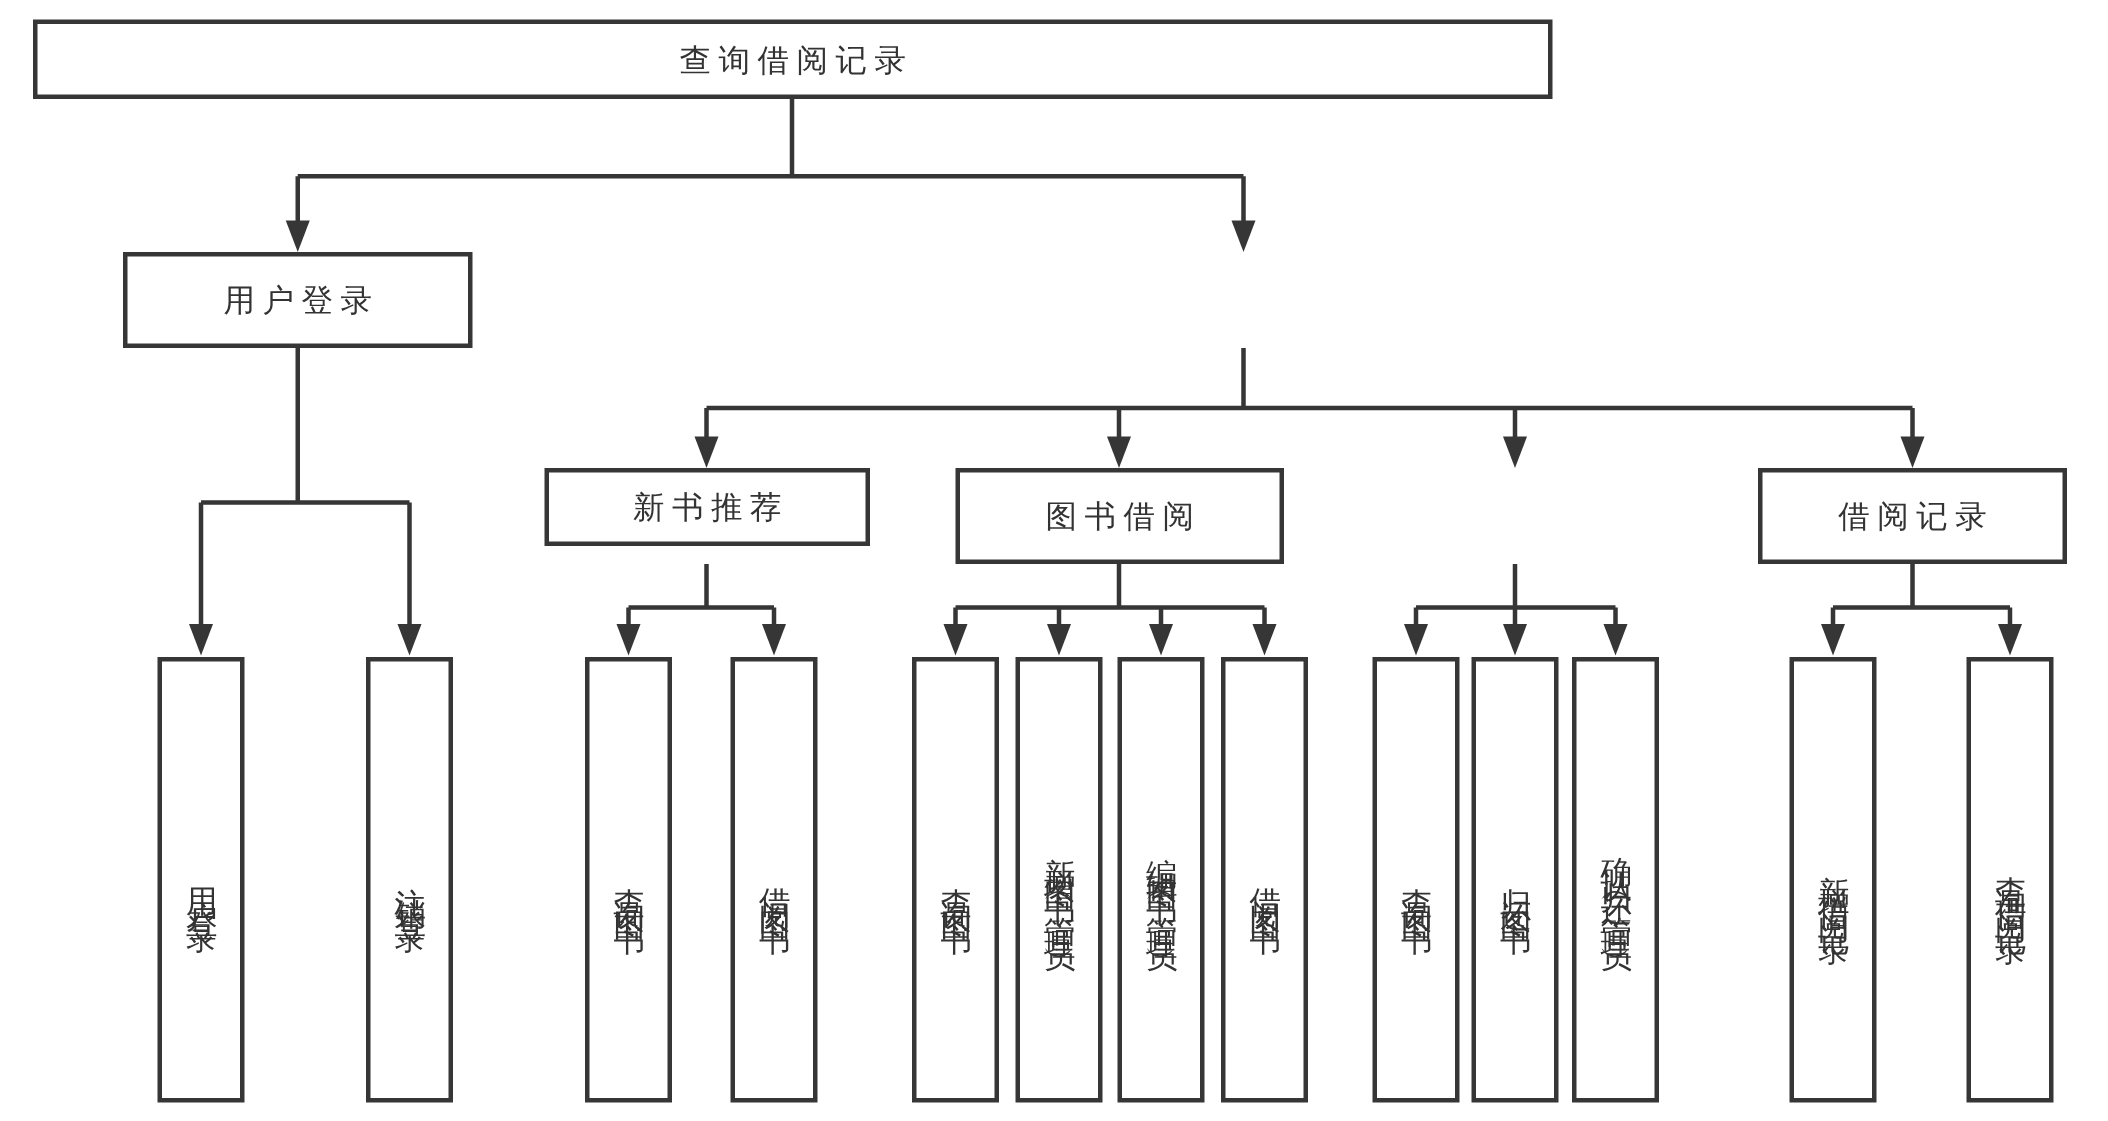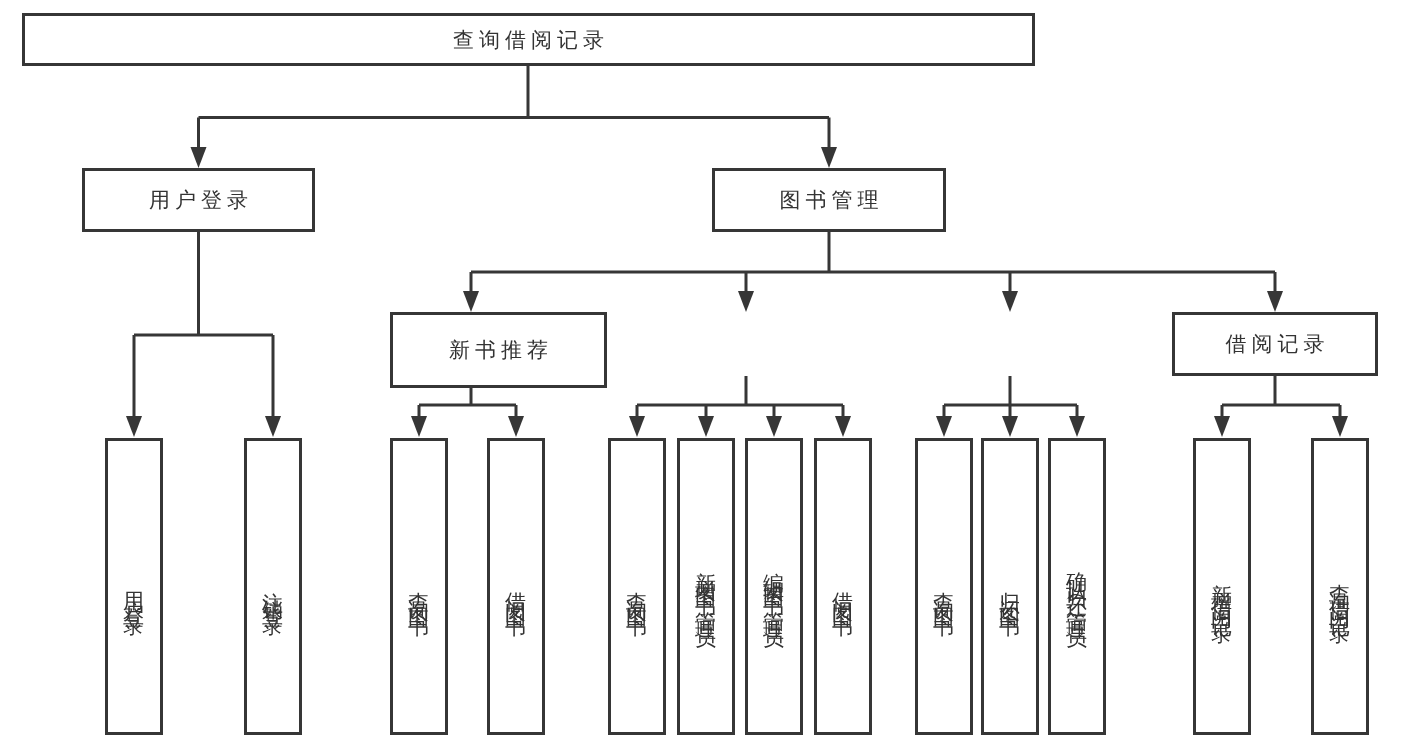--- a/index.html
+++ b/index.html
@@ -119,23 +119,23 @@
     <polygon fill="#363636" points="936,416 952,416 944,437"></polygon>
     <polygon fill="#363636" points="1002,416 1018,416 1010,437"></polygon>
     <polygon fill="#363636" points="1069,416 1085,416 1077,437"></polygon>
     <polygon fill="#363636" points="1214,416 1230,416 1222,437"></polygon>
     <polygon fill="#363636" points="1332,416 1348,416 1340,437"></polygon>
   </svg>
 
   <div class="box hbox" style="left:22px; top:13px; width:1013px; height:53px;">查询借阅记录</div>
 
   <div class="box hbox" style="left:82px; top:168px; width:233px; height:64px;">用户登录</div>
-  <div class="box hbox" style="left:712px; top:168px; width:234px; height:64px;">图书管理</div>
 
-  <div class="box hbox" style="left:363px; top:312px; width:217px; height:76px;margin-left:27px;">新书推荐</div>
+  <div class="box hbox" style="left:363px; top:312px; width:217px; height:52px;">新书推荐</div>
+  <div class="box hbox" style="left:637px; top:312px; width:219px; height:64px;">图书借阅</div>
   <div class="box hbox" style="left:1172px; top:312px; width:206px; height:64px;">借阅记录</div>
 
   <div class="box vbox" style="left:105px; top:438px; width:58px; height:297px;">用户登录</div>
   <div class="box vbox" style="left:244px; top:438px; width:58px; height:297px;">注销登录</div>
 
   <div class="box vbox" style="left:390px; top:438px; width:58px; height:297px;">查询图书</div>
   <div class="box vbox" style="left:487px; top:438px; width:58px; height:297px;">借阅图书</div>
 
   <div class="box vbox" style="left:608px; top:438px; width:58px; height:297px;">查询图书</div>
   <div class="box vbox" style="left:677px; top:438px; width:58px; height:297px;">新增图书（管理员）</div>

